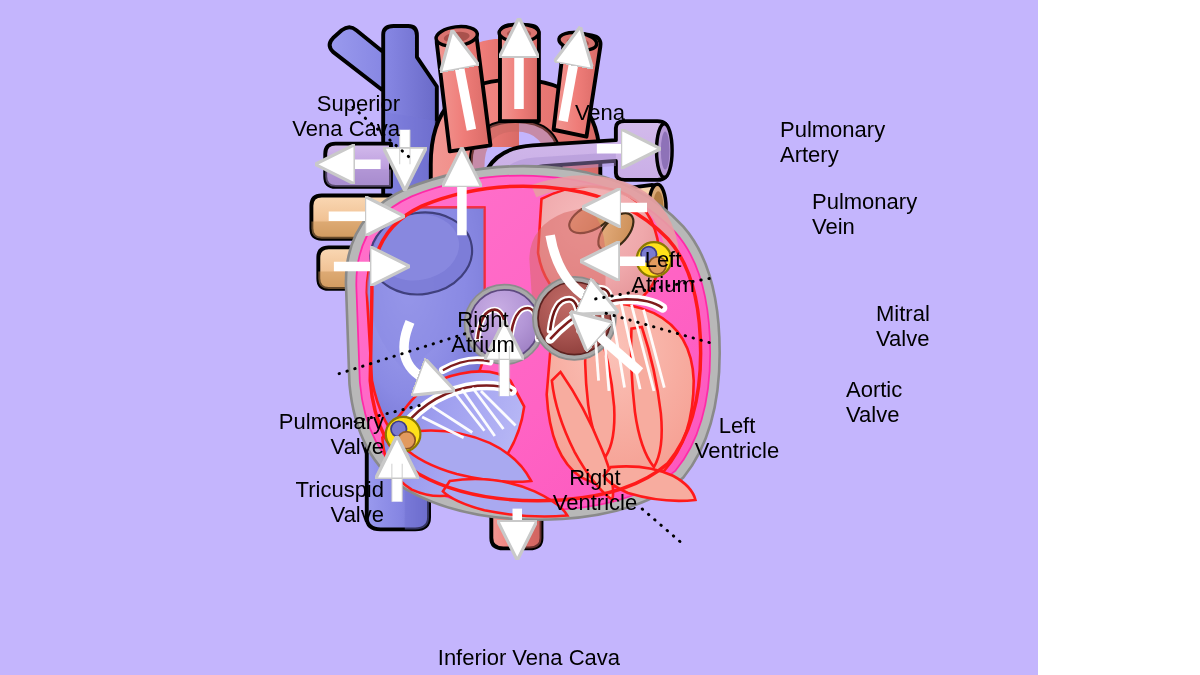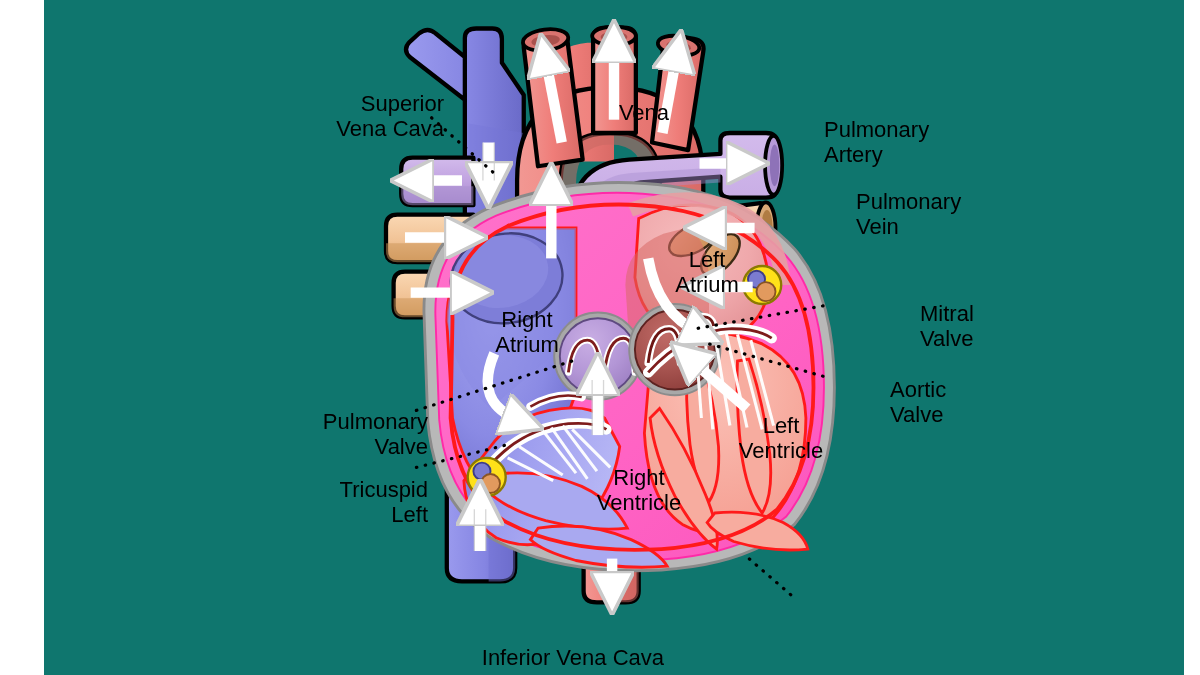--- a/index.html
+++ b/index.html
@@ -1,18 +1,18 @@
 <!DOCTYPE html>
 <html><head>
 <meta charset="utf-8">
 <style>
   html,body{margin:0;padding:0;background:#ffffff;}
   body{width:1200px;height:675px;overflow:hidden;
        font-family:"Liberation Sans","DejaVu Sans",sans-serif;}
-  #stage{position:relative;width:1140px;height:675px;background:#0f766e;margin-left:44px;}
+  #stage{position:relative;width:1038px;height:675px;background:#c4b5fd;}
   #art{position:absolute;inset:0;}
   .lbl{position:absolute;color:#000;font-size:22px;line-height:1.12;
        font-family:"Liberation Sans","DejaVu Sans",sans-serif;white-space:pre;}
   .lbl.r{text-align:right;}
   .lbl.l{text-align:left;}
   .lbl.c{text-align:center;}
 </style>
 </head>
 <body>
 
@@ -330,21 +330,21 @@
   <div class="lbl l" style="left:876px;top:302px;width:200px;">Mitral
 Valve</div>
 
   <div class="lbl l" style="left:846px;top:378px;width:200px;">Aortic
 Valve</div>
 
   <div class="lbl r" style="left:160px;top:410px;width:224px;">Pulmonary
 Valve</div>
 
   <div class="lbl r" style="left:160px;top:478px;width:224px;">Tricuspid
-Left</div>
+Valve</div>
 
   <div class="lbl c" style="left:672px;top:414px;width:130px;">Left
 Ventricle</div>
 
   <div class="lbl c" style="left:530px;top:466px;width:130px;">Right
 Ventricle</div>
 
   <div class="lbl c" style="left:300px;top:646px;width:320px;text-align:right;">Inferior Vena Cava</div>
 
 

